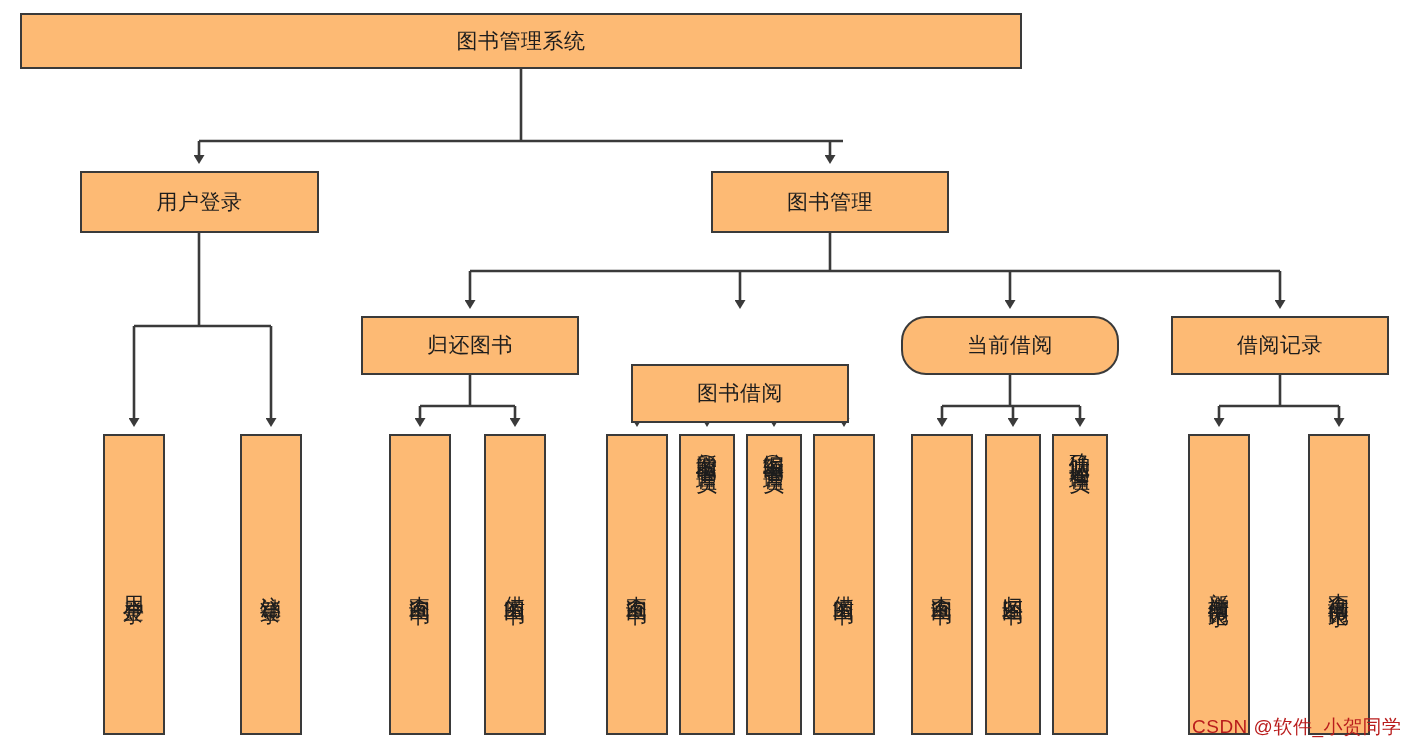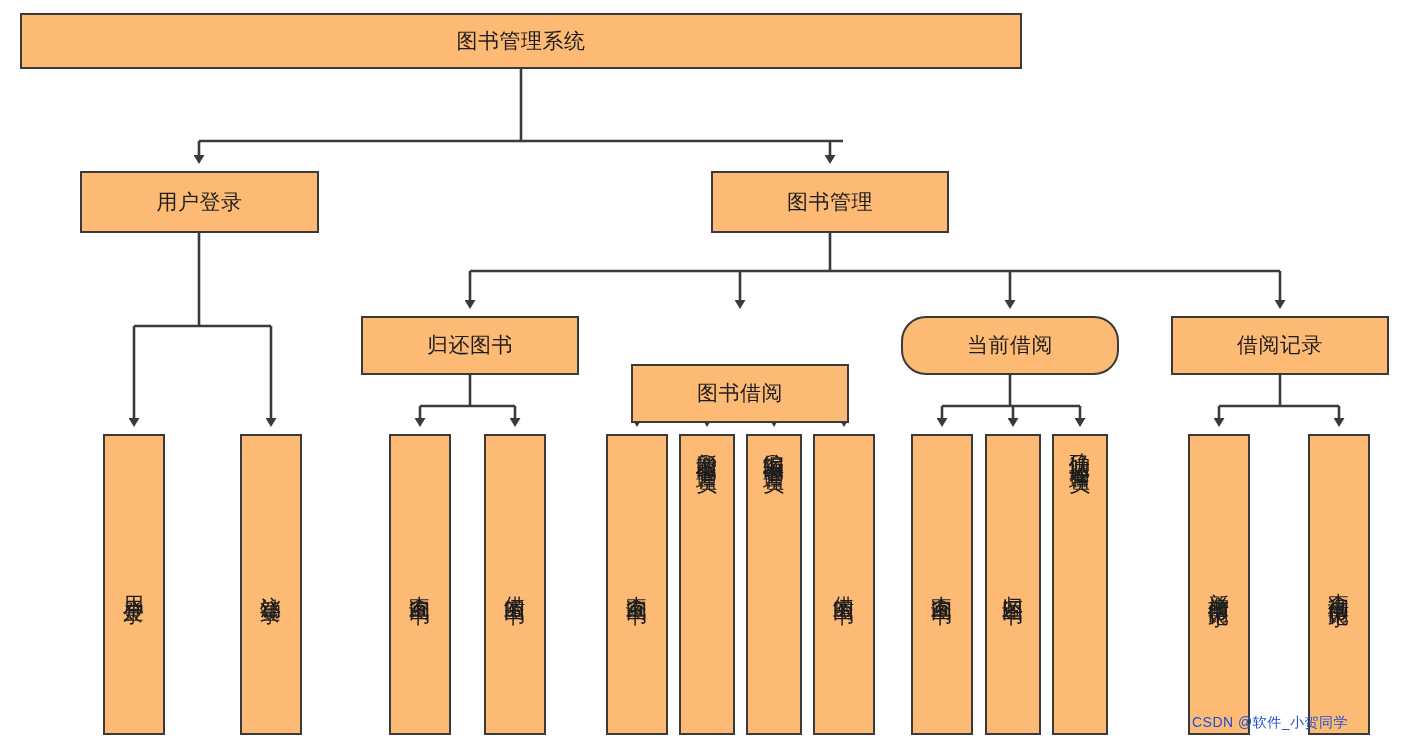--- a/index.html
+++ b/index.html
@@ -55,22 +55,22 @@
     white-space: normal;
     letter-spacing: 3px;
     font-size: 21px;
     line-height: 1;
   }
   .node.vertical.centered {
     align-items: center;
   }
   .watermark {
     position: absolute;
-    font-size: 14px;
-    color: #1d4ed8;
+    font-size: 19px;
+    color: #b91c1c;
     letter-spacing: 0.5px;
     z-index: 9;
     white-space: nowrap;
     user-select: none;
   }
 </style>
 </head>
 <body>
 
 <div id="canvas">

